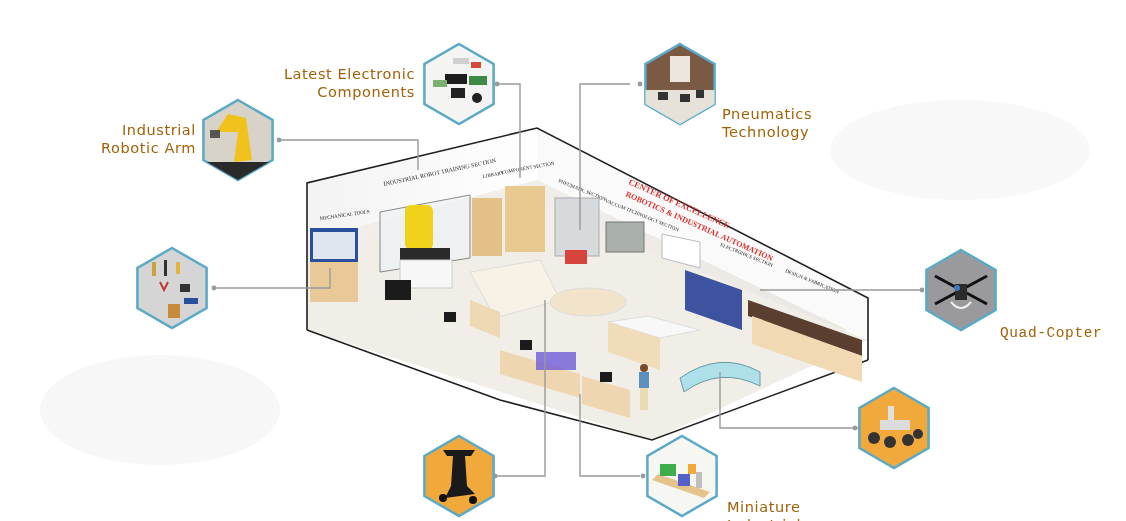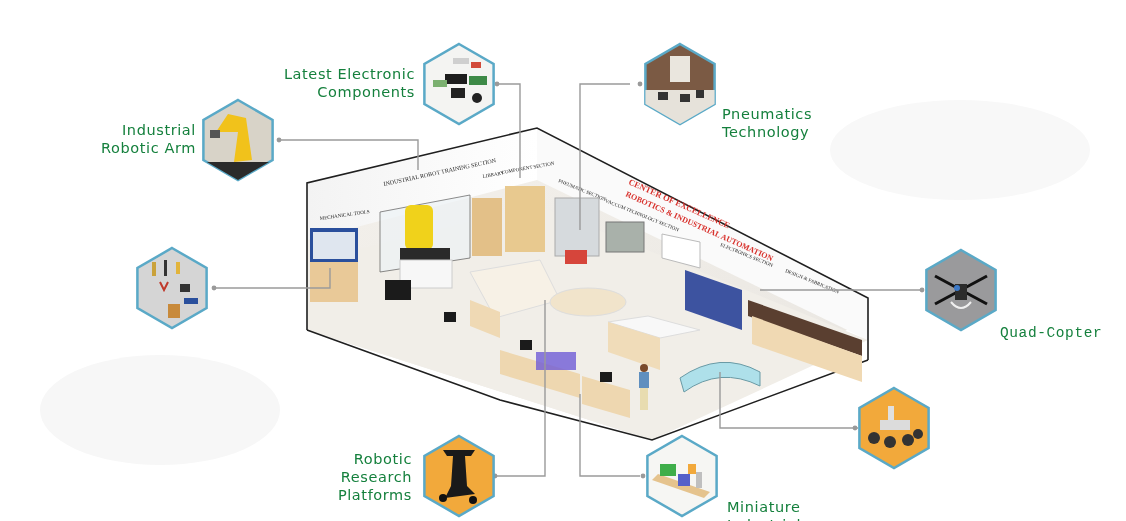--- a/index.html
+++ b/index.html
@@ -4,21 +4,21 @@
   <style>
     * { box-sizing: border-box; margin: 0; padding: 0; }
     html, body { width: 1126px; height: 521px; background: #ffffff; overflow: hidden; }
     body { position: relative; font-family: "DejaVu Sans Mono", "Liberation Mono", monospace; }
     #stage { position: absolute; left: 0; top: 0; width: 1126px; height: 521px; }
     .label {
       position: absolute;
       font-family: "DejaVu Sans", "Liberation Sans", sans-serif;
       font-size: 14.5px;
       line-height: 18px;
-      color: #15803d;
+      color: #a16207;
       letter-spacing: 0.6px;
       white-space: pre-line;
     }
     .label.right { text-align: right; }
     .label.left { text-align: left; margin-top: 40px; }
     .lab-text { font-family: "Liberation Serif", serif; }
   </style>
 </head>
 <body>
 
@@ -221,20 +221,17 @@
     </g>
   </svg>
 
   <div class="label right" style="left:60px; top:121px; width:136px;">Industrial
 Robotic Arm</div>
   <div class="label right" style="left:230px; top:65px; width:185px;">Latest Electronic
 Components</div>
   <div class="label left" style="left:722px; top:65px; width:140px;">Pneumatics
 Technology</div>
   <div class="label left" style="left:1000px; top:284px; width:120px;font-family:Liberation Mono, monospace;">Quad-Copter</div>
-  <div class="label right" style="left:300px; top:450px; width:112px;">Robotic
-Research
-Platforms</div>
   <div class="label left" style="left:727px; top:458px; width:180px;">Miniature
 Industrial
 Production Variety</div>
 
 </div>
 
 </body></html>

